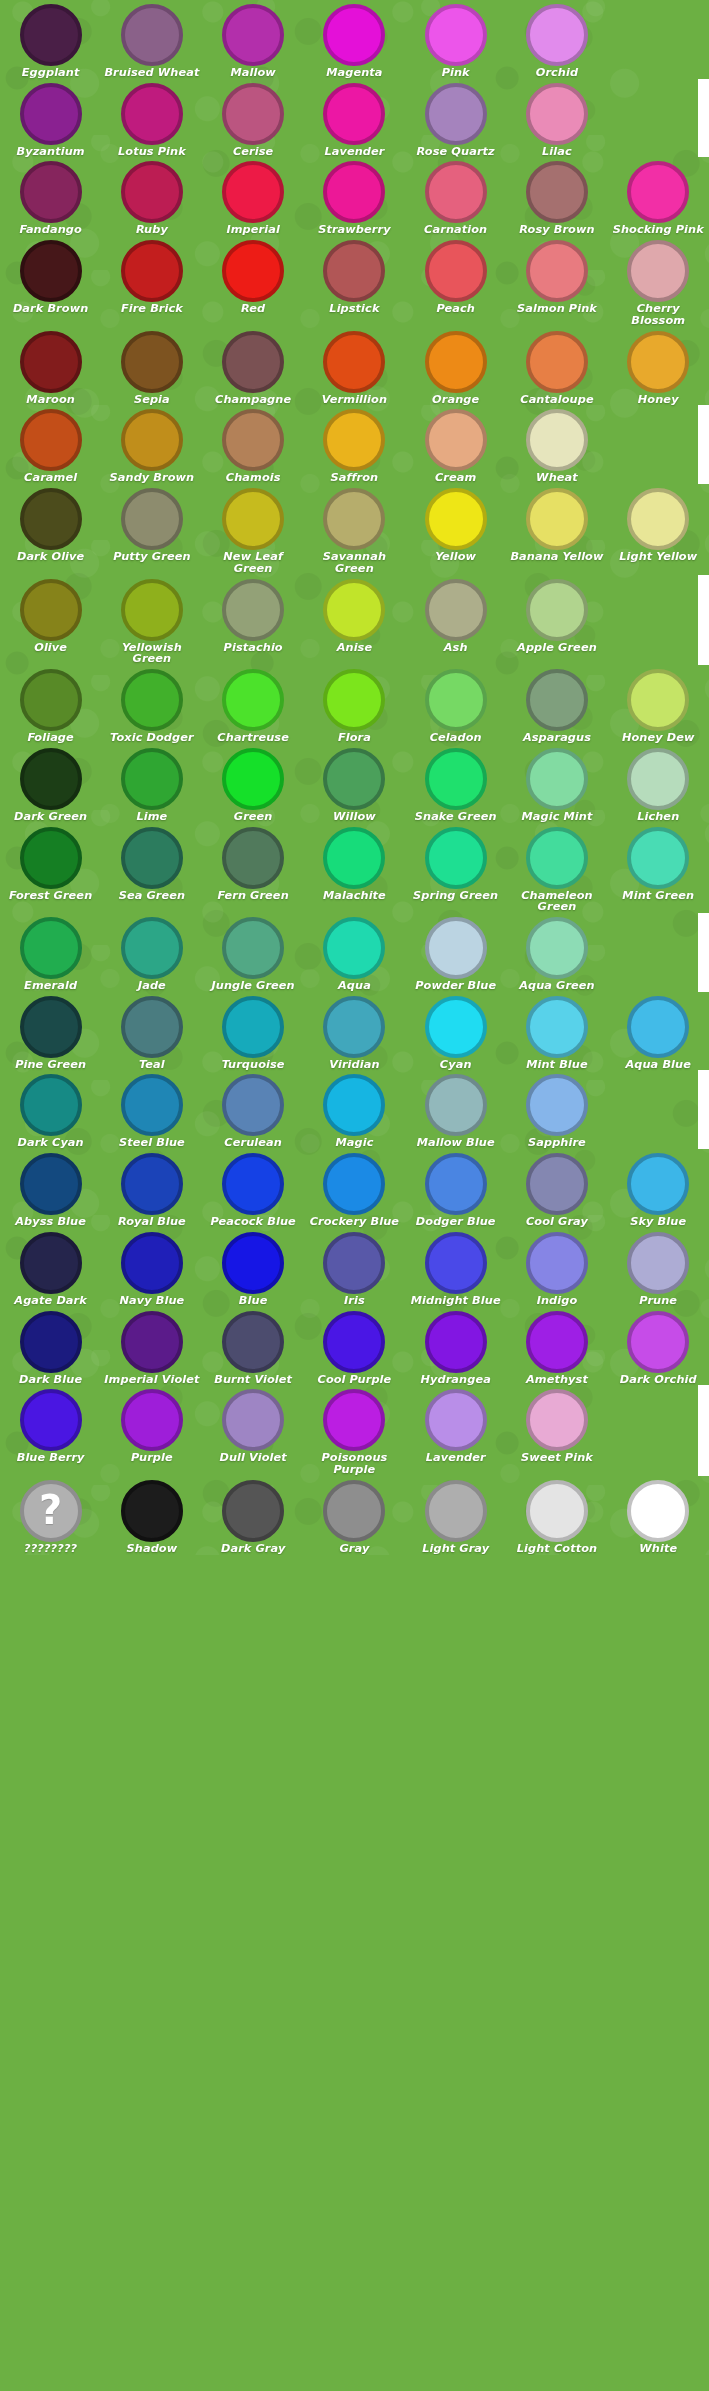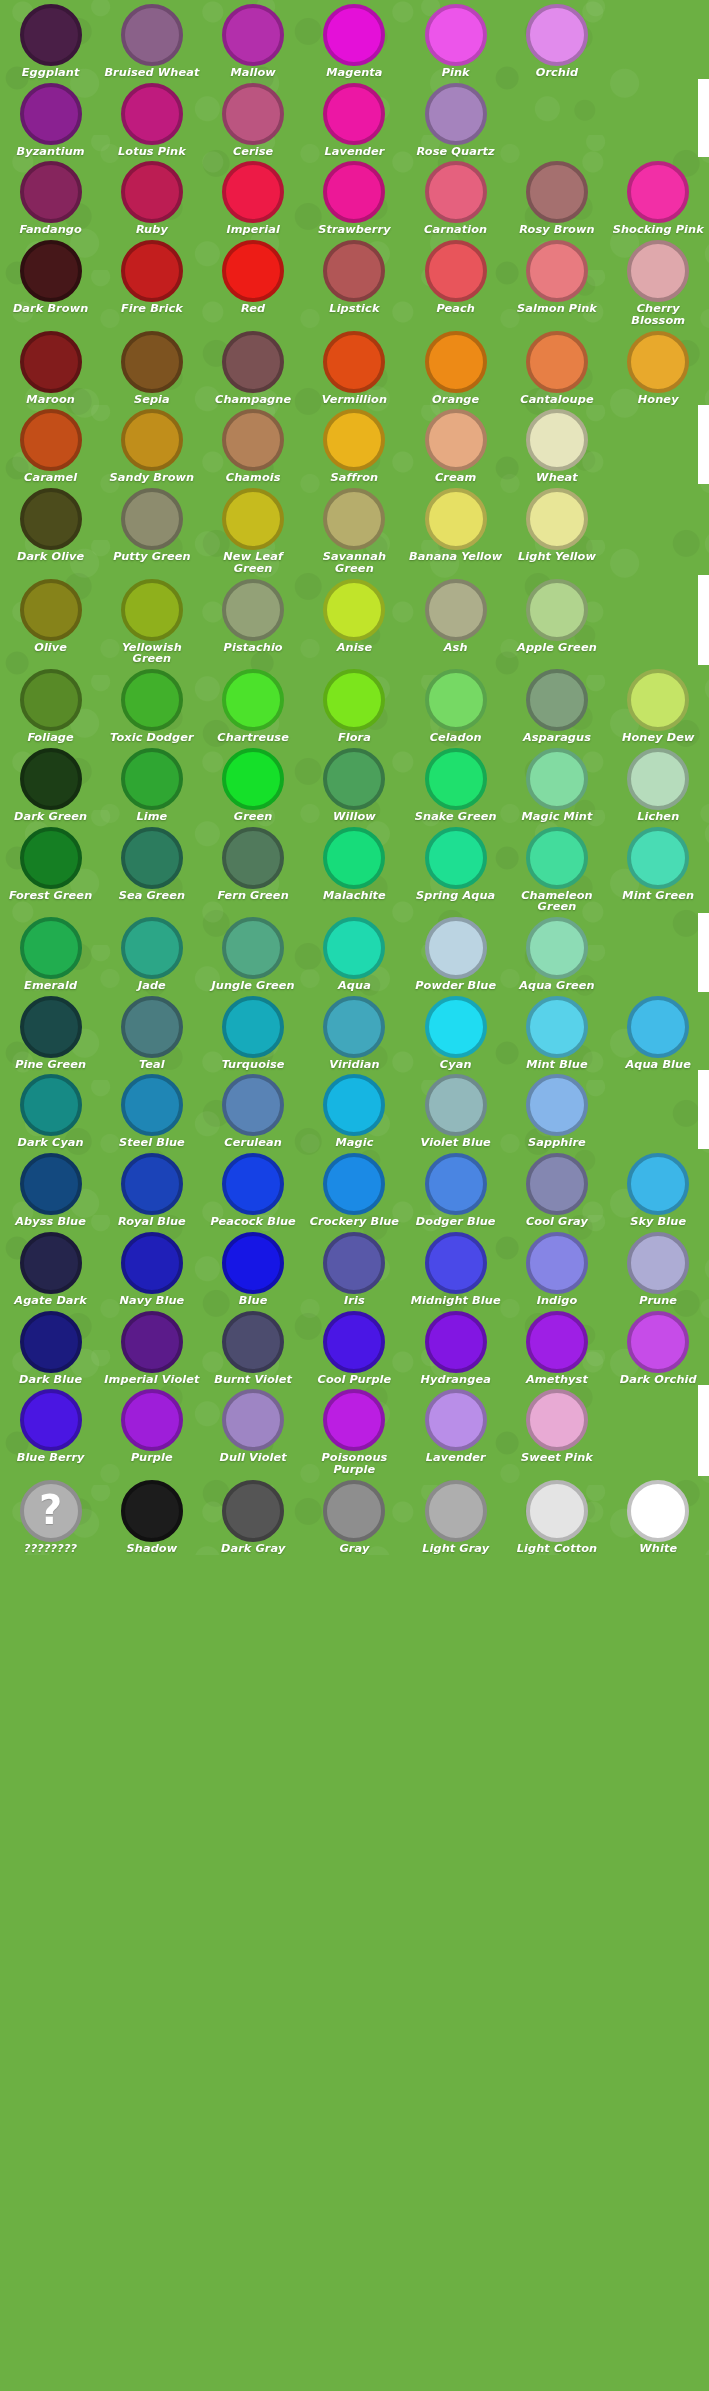--- a/index.html
+++ b/index.html
@@ -134,20 +134,24 @@
         <div class="label">Cerise</div>
       </div>
       <div class="cell">
         <div class="swatch" style="background: rgb(236, 23, 164); border: 4px solid rgb(180, 19, 126);"></div>
         <div class="label">Lavender</div>
       </div>
       <div class="cell">
         <div class="swatch" style="background: rgb(165, 131, 189); border: 4px solid rgb(126, 98, 144);"></div>
         <div class="label">Rose Quartz</div>
       </div>
+      <div class="cell">
+        <div class="swatch" style="background: rgb(234, 139, 183); border: 4px solid rgb(176, 106, 138);"></div>
+        <div class="label">Lilac</div>
+      </div>
       <div class="cell empty">
         <div class="swatch"></div>
         <div class="label"></div>
       </div>
       <div class="edge-gap"></div>
     </div>
     <div class="row">
       <div class="cell">
         <div class="swatch" style="background: rgb(134, 37, 93); border: 4px solid rgb(101, 27, 71);"></div>
         <div class="label">Fandango</div>
@@ -279,20 +283,24 @@
       </div>
       <div class="cell">
         <div class="swatch" style="background: rgb(198, 187, 30); border: 4px solid rgb(149, 140, 22);"></div>
         <div class="label">New Leaf Green</div>
       </div>
       <div class="cell">
         <div class="swatch" style="background: rgb(182, 173, 108); border: 4px solid rgb(137, 129, 81);"></div>
         <div class="label">Savannah Green</div>
       </div>
       <div class="cell">
+        <div class="swatch" style="background: rgb(238, 230, 22); border: 4px solid rgb(178, 172, 17);"></div>
+        <div class="label">Yellow</div>
+      </div>
+      <div class="cell">
         <div class="swatch" style="background: rgb(230, 224, 100); border: 4px solid rgb(174, 169, 75);"></div>
         <div class="label">Banana Yellow</div>
       </div>
       <div class="cell">
         <div class="swatch" style="background: rgb(232, 230, 151); border: 4px solid rgb(174, 172, 114);"></div>
         <div class="label">Light Yellow</div>
       </div>
     </div>
     <div class="row">
       <div class="cell">
@@ -397,21 +405,21 @@
       <div class="cell">
         <div class="swatch" style="background: rgb(81, 122, 92); border: 4px solid rgb(61, 92, 69);"></div>
         <div class="label">Fern Green</div>
       </div>
       <div class="cell">
         <div class="swatch" style="background: rgb(23, 220, 122); border: 4px solid rgb(17, 166, 92);"></div>
         <div class="label">Malachite</div>
       </div>
       <div class="cell">
         <div class="swatch" style="background: rgb(30, 223, 146); border: 4px solid rgb(22, 168, 110);"></div>
-        <div class="label">Spring Aqua</div>
+        <div class="label">Spring Green</div>
       </div>
       <div class="cell">
         <div class="swatch" style="background: rgb(67, 220, 156); border: 4px solid rgb(50, 166, 118);"></div>
         <div class="label">Chameleon Green</div>
       </div>
       <div class="cell">
         <div class="swatch" style="background: rgb(73, 220, 180); border: 4px solid rgb(55, 166, 135);"></div>
         <div class="label">Mint Green</div>
       </div>
     </div>
@@ -488,21 +496,21 @@
       <div class="cell">
         <div class="swatch" style="background: rgb(89, 131, 181); border: 4px solid rgb(67, 98, 136);"></div>
         <div class="label">Cerulean</div>
       </div>
       <div class="cell">
         <div class="swatch" style="background: rgb(22, 181, 226); border: 4px solid rgb(16, 136, 170);"></div>
         <div class="label">Magic</div>
       </div>
       <div class="cell">
         <div class="swatch" style="background: rgb(146, 184, 187); border: 4px solid rgb(110, 138, 140);"></div>
-        <div class="label">Violet Blue</div>
+        <div class="label">Mallow Blue</div>
       </div>
       <div class="cell">
         <div class="swatch" style="background: rgb(134, 181, 234); border: 4px solid rgb(100, 136, 175);"></div>
         <div class="label">Sapphire</div>
       </div>
       <div class="cell empty">
         <div class="swatch"></div>
         <div class="label"></div>
       </div>
       <div class="edge-gap"></div>

